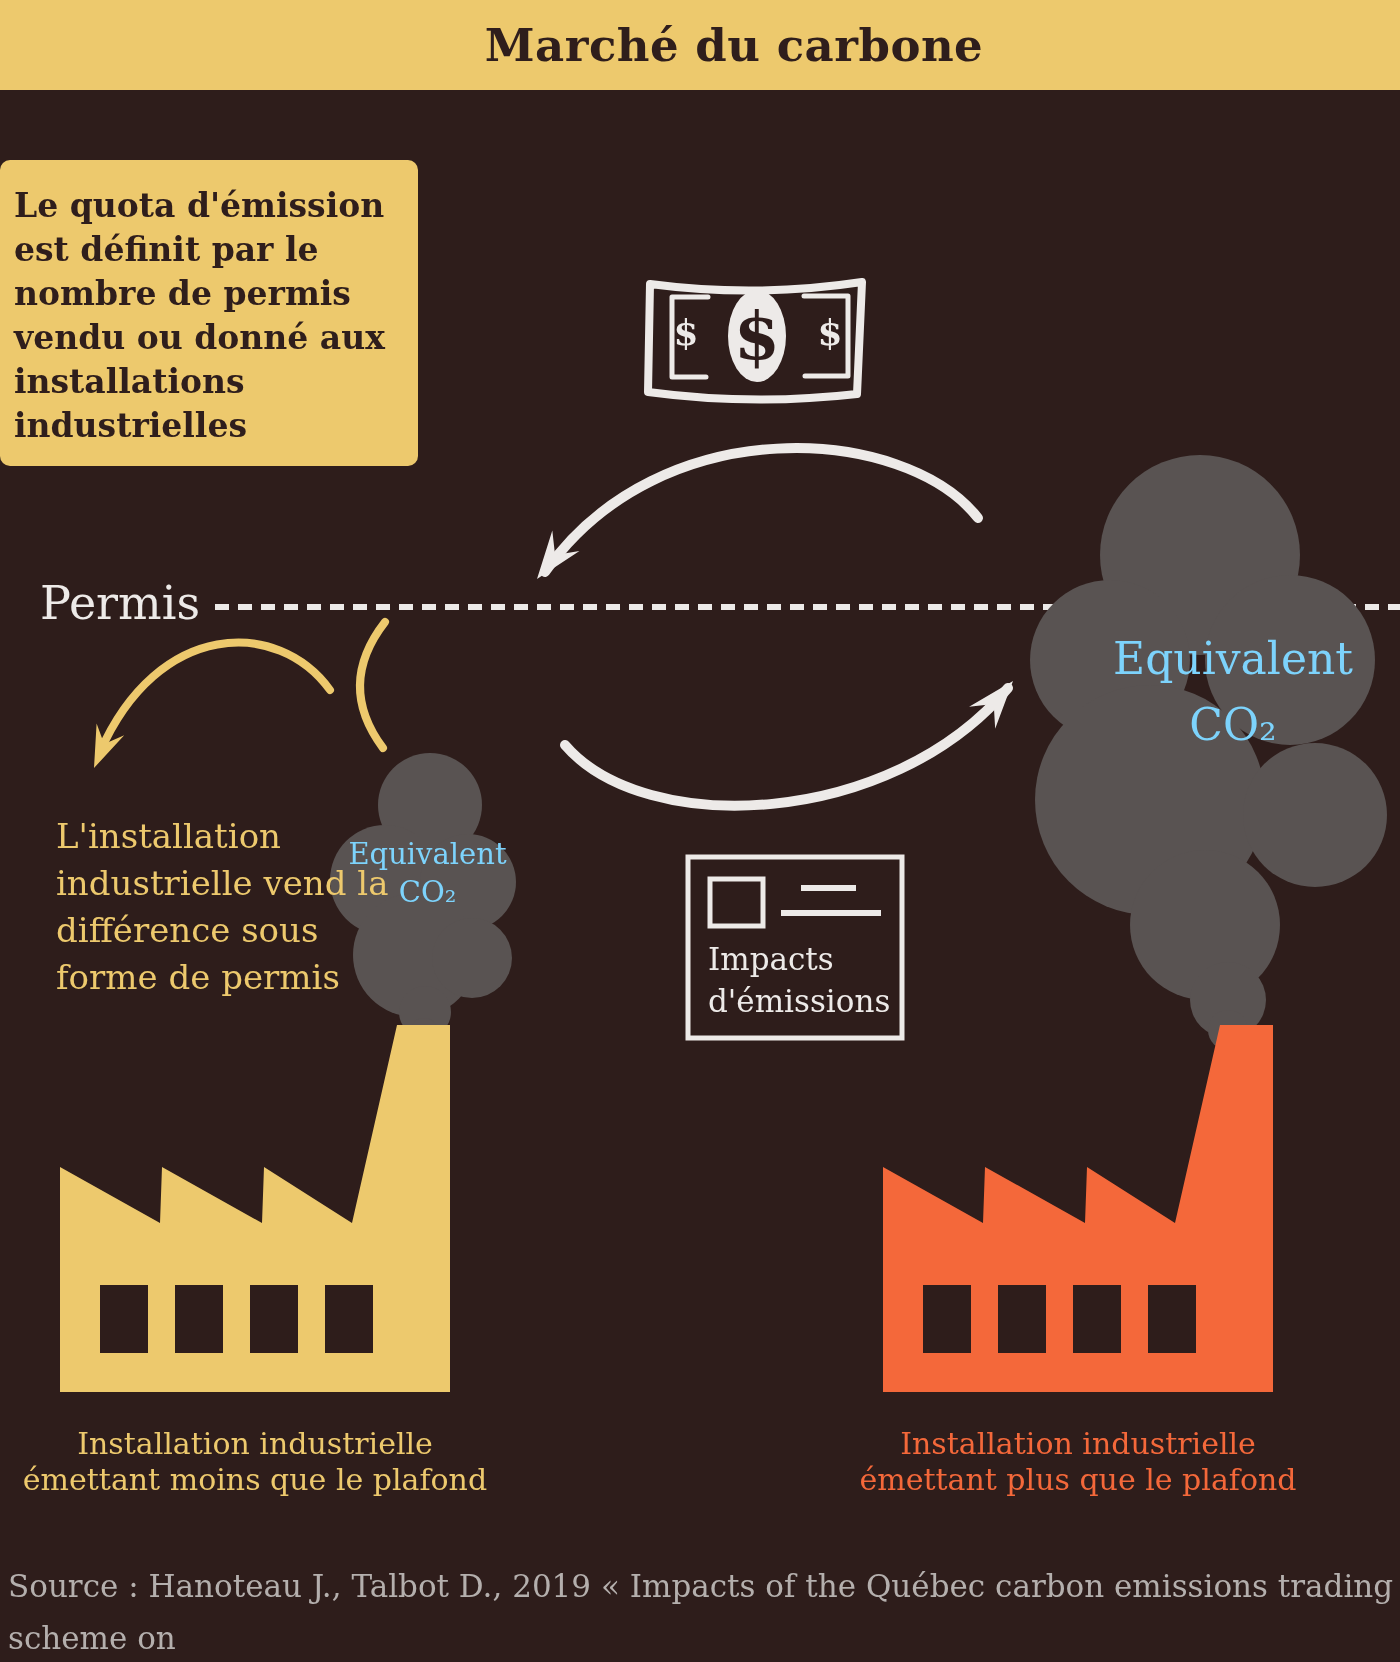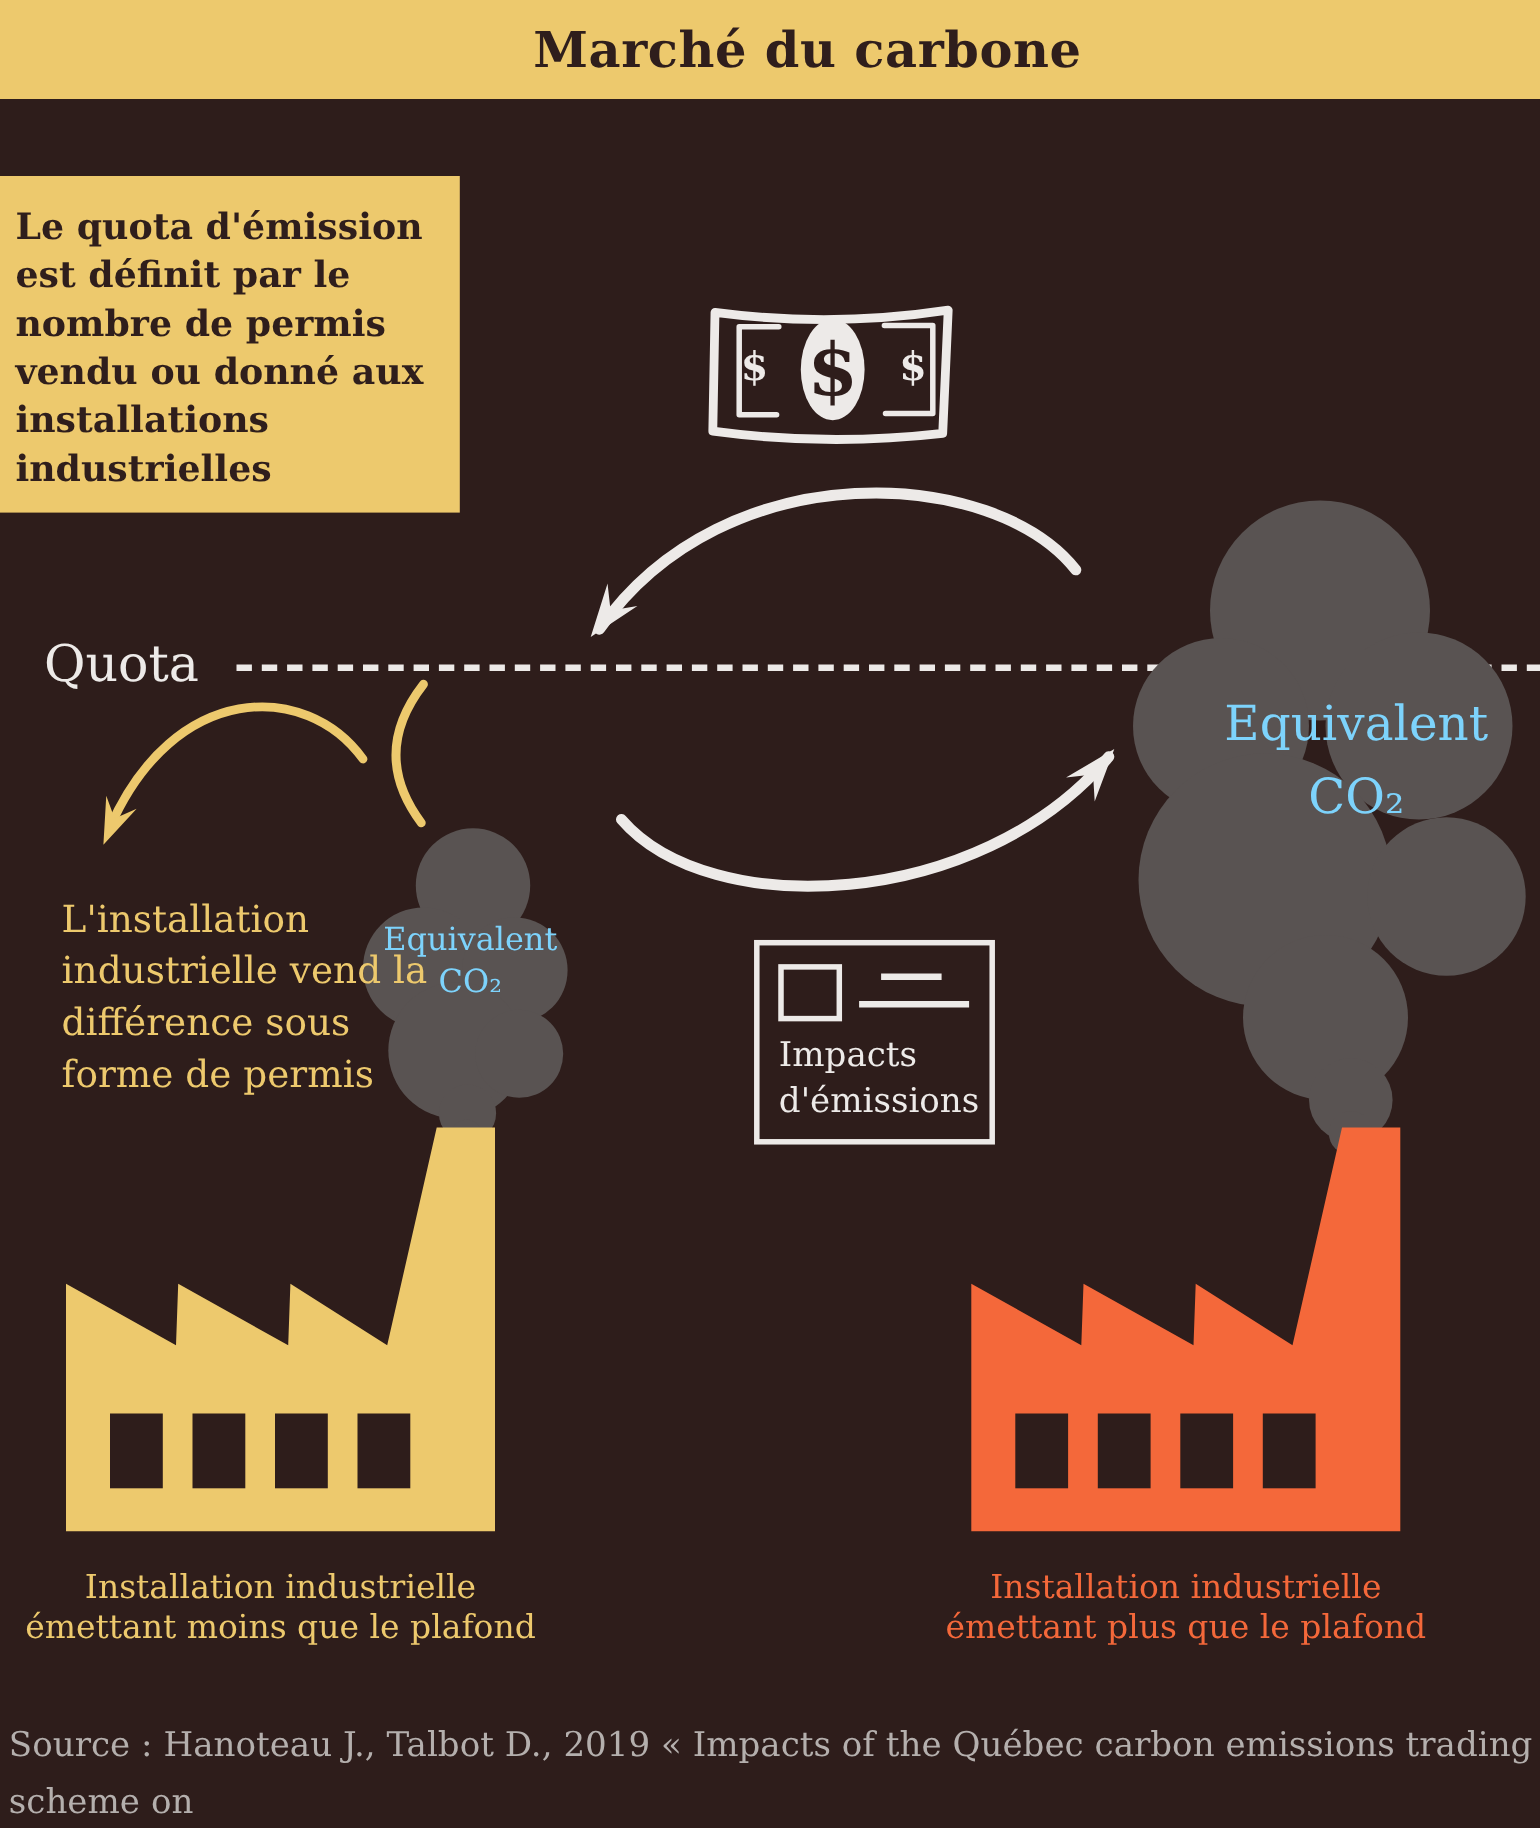--- a/index.html
+++ b/index.html
@@ -9,21 +9,21 @@
     font-family:"DejaVu Serif","Liberation Serif",serif;
   }
   .topbar{
     position:absolute;left:0;top:0;width:1400px;height:90px;
     background:#edc96d;display:flex;align-items:center;justify-content:center;padding-left:34px;
   }
   .topbar h1{
     margin:0;font-size:45px;font-weight:bold;color:#2f1e1c;letter-spacing:.5px;
   }
   .info-box{
-    position:absolute;left:0;top:160px;width:418px;height:306px;background:#edc96d;
+    position:absolute;left:0;top:160px;width:418px;height:306px;background:#edc96d;border-radius:10px;
   }
   .info-box p{
     margin:0;padding:24px 10px 0 14px;font-size:33px;line-height:44px;
     font-weight:bold;color:#2f1e1c;
   }
   .preline{white-space:pre-line;}
   .art{position:absolute;left:0;top:0;}
   .quota{
     position:absolute;left:40px;top:576px;font-size:46px;color:#edeae8;
   }
@@ -141,21 +141,21 @@
       <polygon fill="#f4683a" points="60,1392 60,1167 160,1223 162,1167 262,1223 264,1167 352,1223 397,1025 450,1025 450,1392"></polygon>
       <g fill="#2e1d1b">
         <rect x="100" y="1285" width="48" height="68"></rect>
         <rect x="175" y="1285" width="48" height="68"></rect>
         <rect x="250" y="1285" width="48" height="68"></rect>
         <rect x="325" y="1285" width="48" height="68"></rect>
       </g>
     </g>
   </svg>
 
-  <div class="quota">Quota</div>
+  <div class="quota">Permis</div>
 
   <div class="sell-note preline">L'installation
 industrielle vend la
 différence sous
 forme de permis</div>
 
   <div class="cloud-label small">
     <div>Equivalent</div>
     <div>CO₂</div>
   </div>

